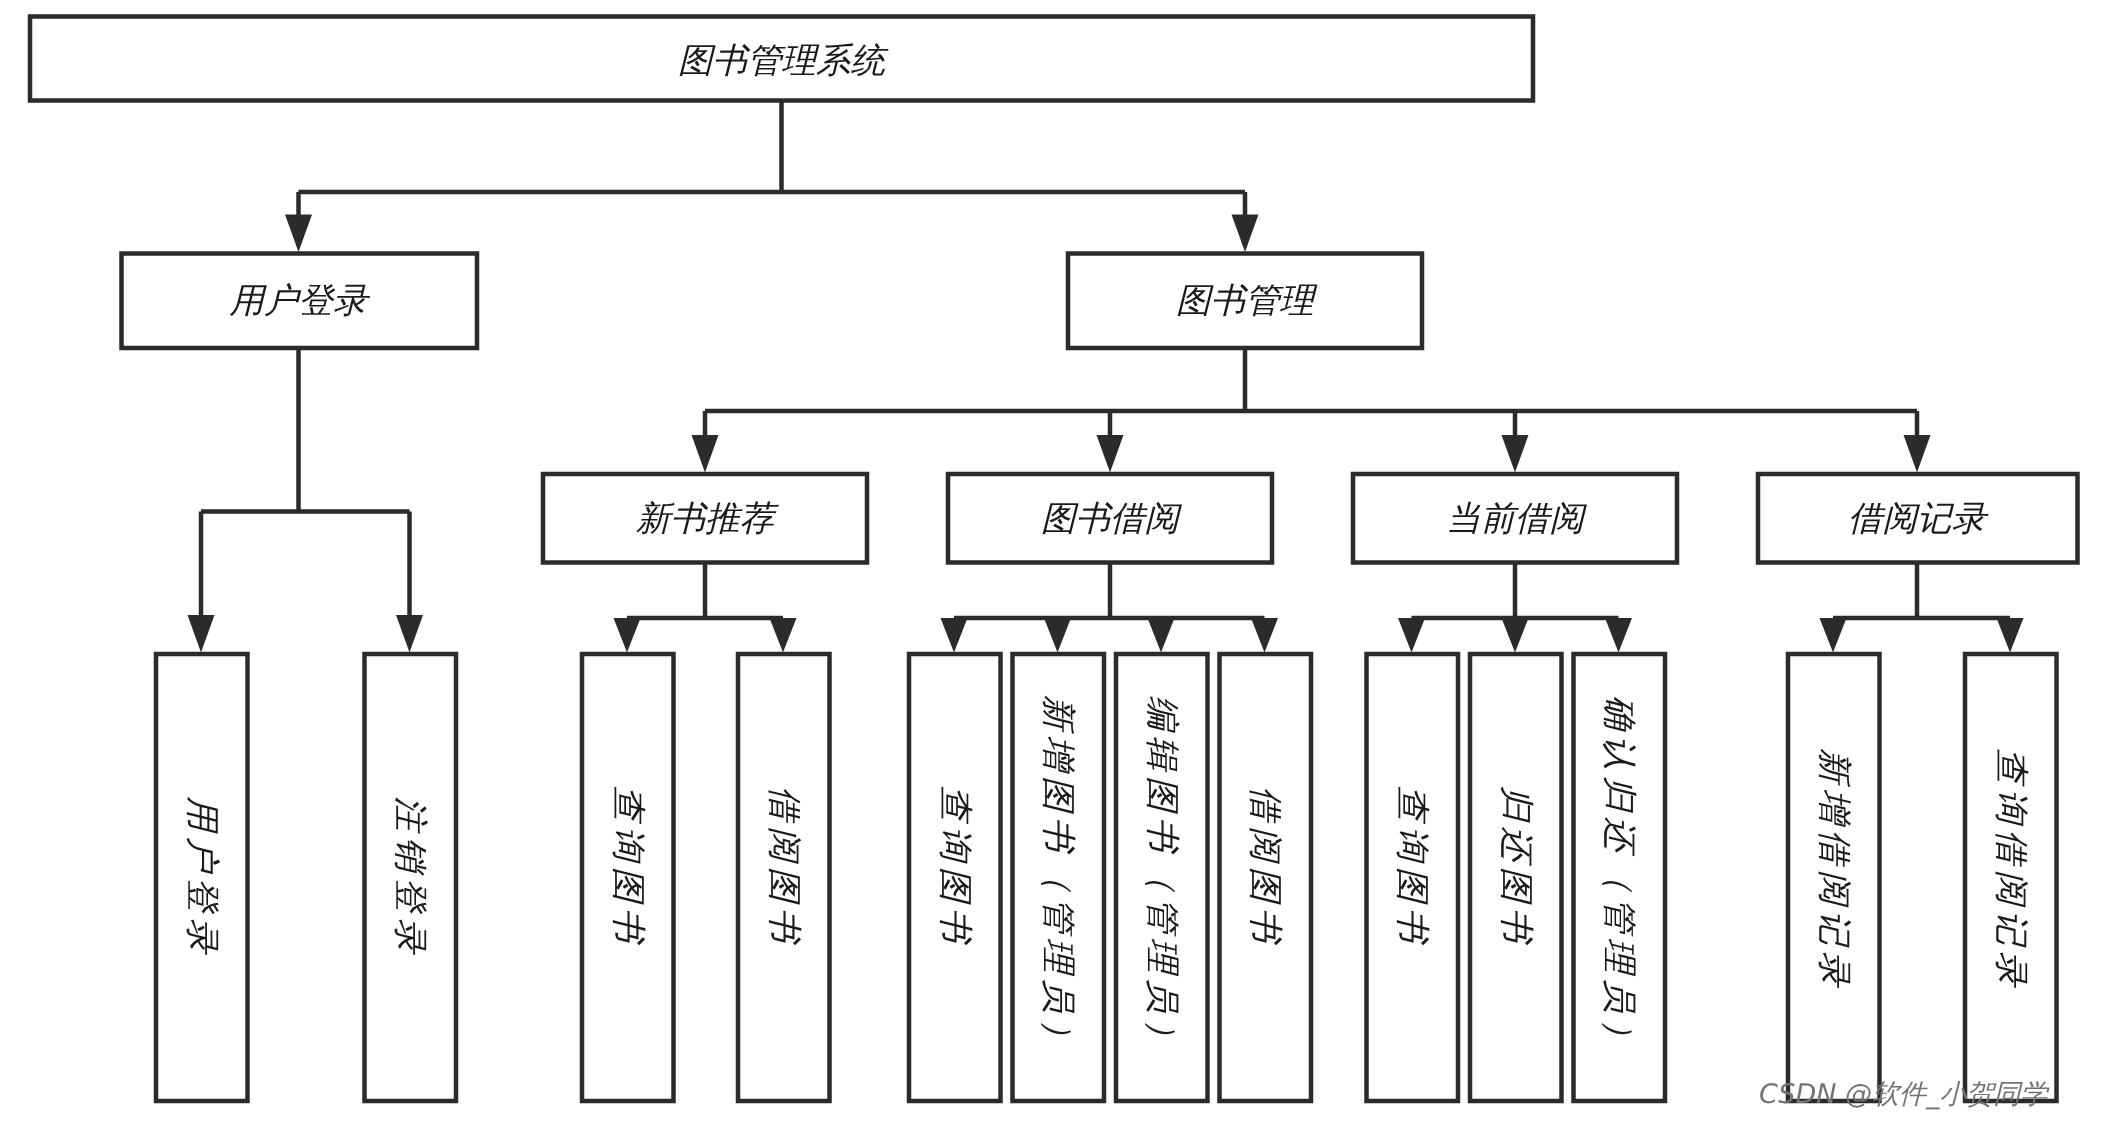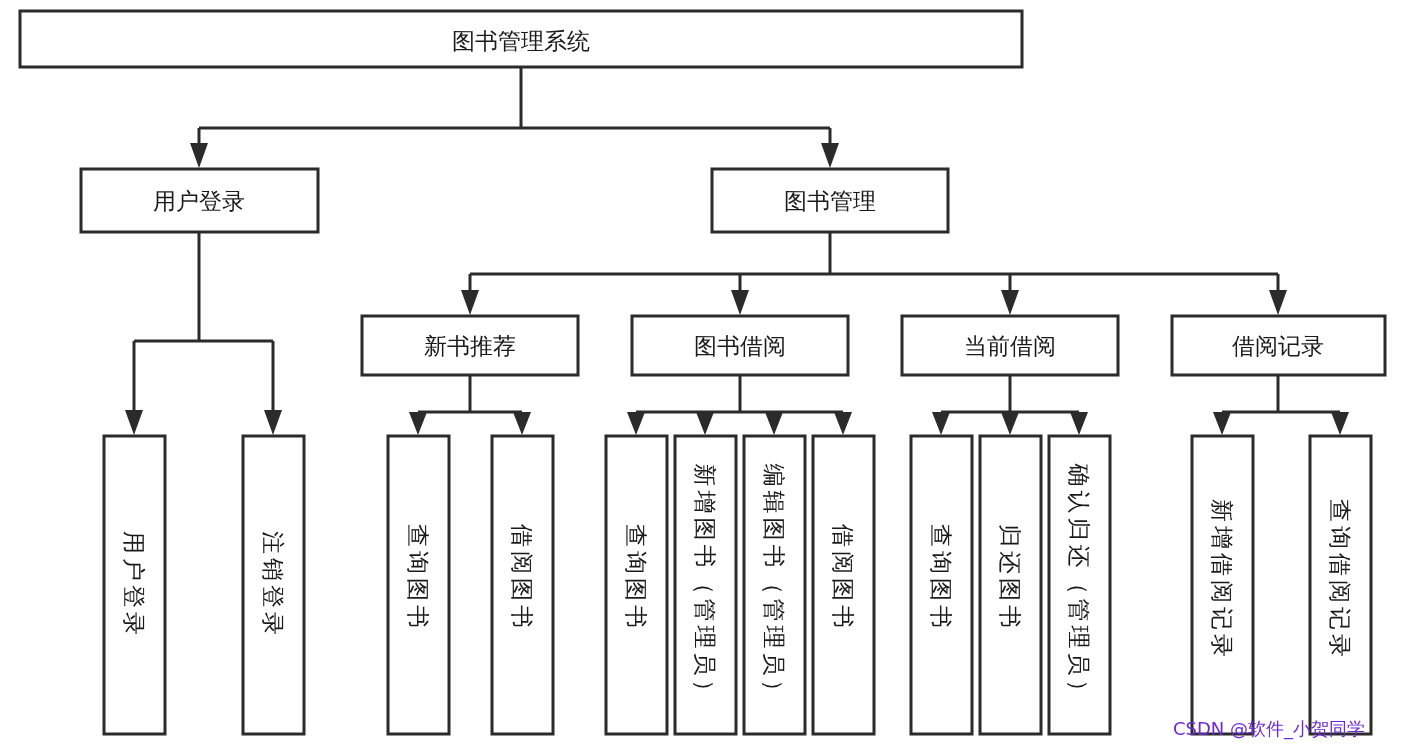--- a/index.html
+++ b/index.html
@@ -12,20 +12,21 @@
     width: 1405px;
     height: 747px;
     font-family: "DejaVu Sans", "Liberation Sans", sans-serif;
     overflow: hidden;
     position: relative;
   }
   #diagram-root {
     position: relative;
     width: 1377px;
     height: 747px;
+    font-style: italic;
   }
   svg#flowchart {
     display: block;
     width: 1405px;
     height: 747px;
   }
   .node-box {
     fill: #ffffff;
     stroke: #2b2b2b;
     stroke-width: 3;
@@ -59,21 +60,21 @@
     text-anchor: middle;
     dominant-baseline: central;
     letter-spacing: 4px;
   }
   .watermark-text {
     position: absolute;
     right: 12px;
     bottom: 6px;
     font-family: "DejaVu Sans", "Liberation Sans", sans-serif;
     font-size: 18px;
-    color: #6d28d9;
+    color: #737373;
     white-space: nowrap;
     user-select: none;
   }
 </style>
 </head>
 <body>
 
 <div id="diagram-root">
 
   <svg id="flowchart" viewBox="0 0 1405 747" xmlns="http://www.w3.org/2000/svg">

